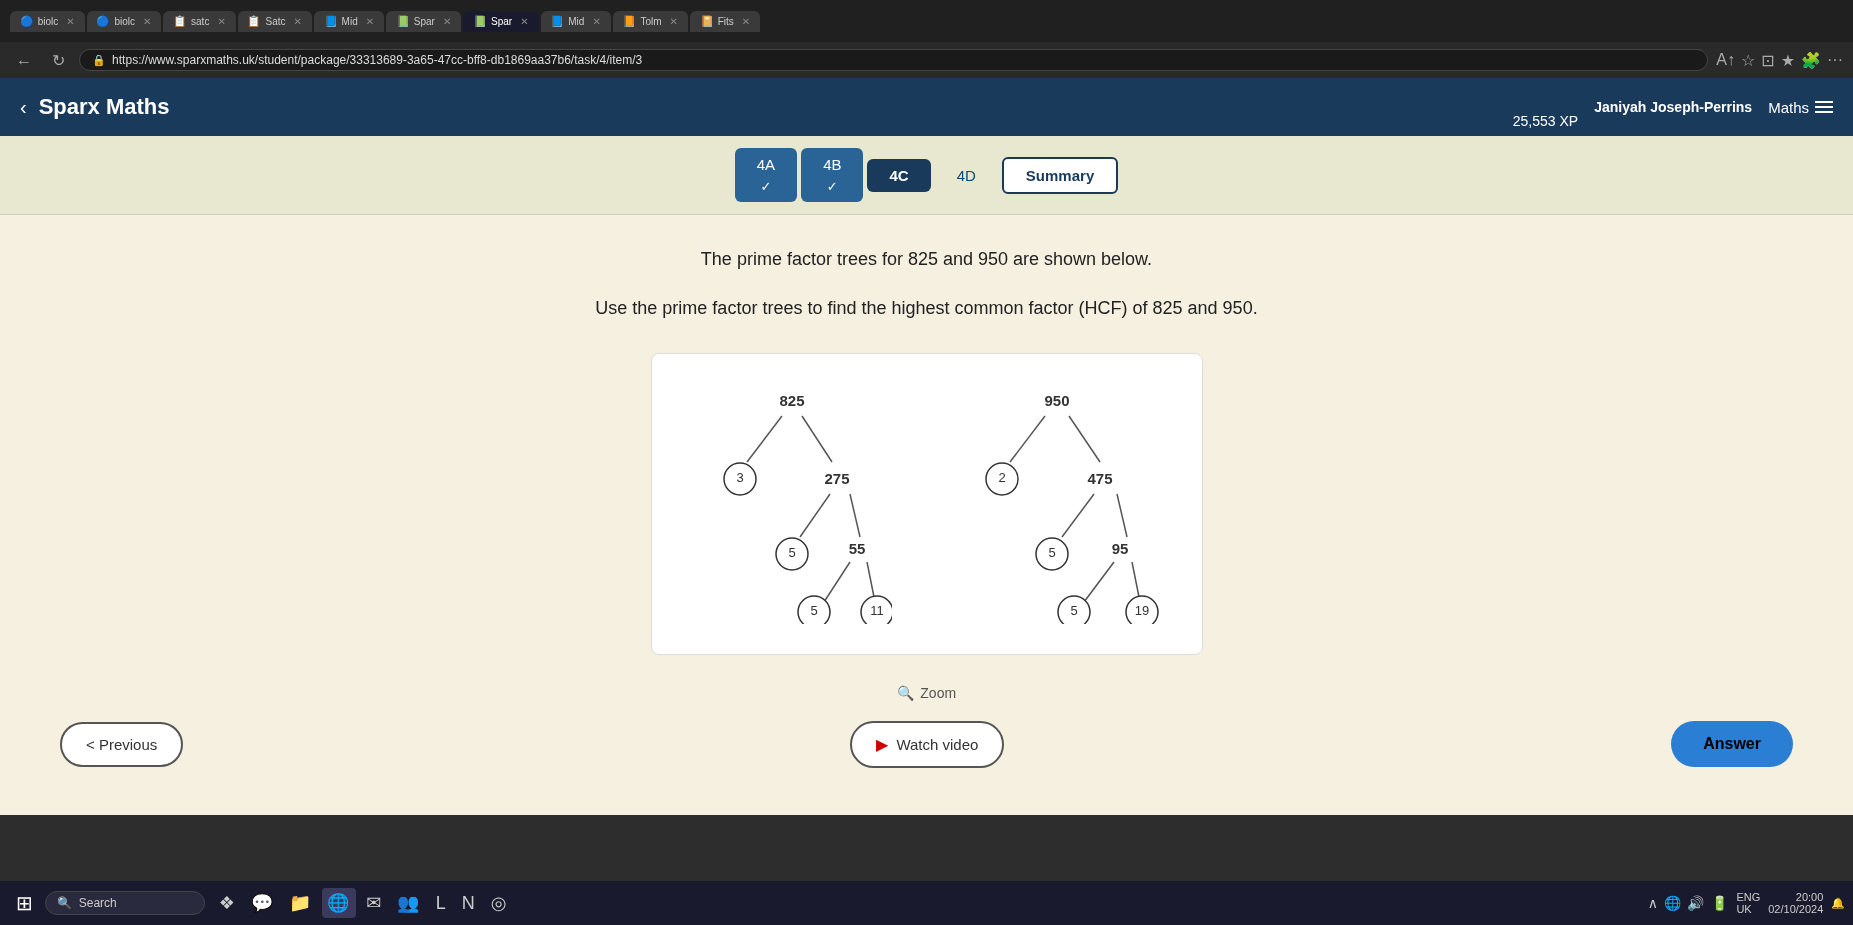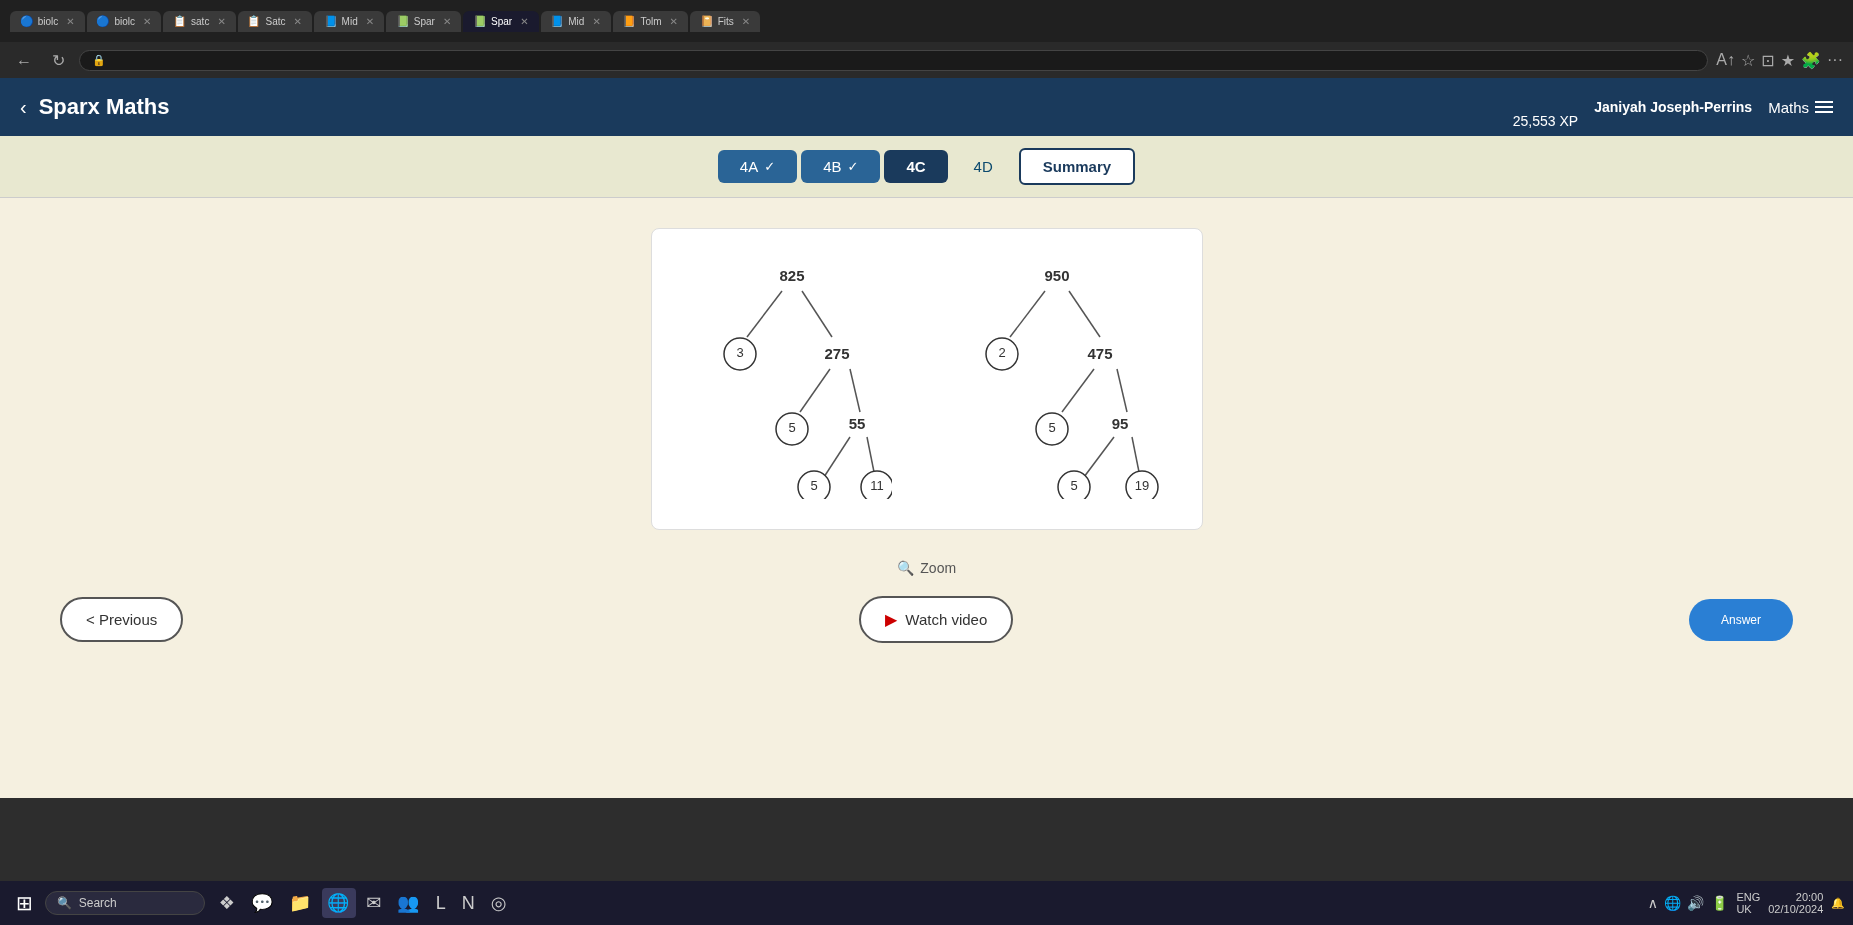--- a/index.html
+++ b/index.html
@@ -26,21 +26,21 @@
     .app-header-right { display: flex; align-items: center; gap: 16px; font-size: 14px; }
     .xp-badge { font-weight: 400; margin-top: 28px; }
     .user-name { font-weight: 700; }
     .menu-btn { display: flex; align-items: center; gap: 6px; font-size: 15px; cursor: pointer; }
     .hamburger { display: flex; flex-direction: column; gap: 3px; }
     .hamburger span { display: block; width: 18px; height: 2px; background: white; }
 
     
     .tab-nav { background: #e8e8d0; display: flex; justify-content: center; align-items: center; padding: 12px 0; gap: 4px; border-bottom: 1px solid #ccc; }
     .tab-btn { padding: 8px 22px; border-radius: 6px; font-size: 15px; font-weight: 500; cursor: pointer; border: none; background: transparent; color: #333; display: flex; align-items: center; gap: 6px; }
-    .tab-btn.completed { background: #2a6496; color: white; }
+    .tab-btn.completed { background: #2a6496; color: white; flex-direction: column; }
     .tab-btn.active { background: #1a3a5c; color: white; font-weight: 700; }
     .tab-btn.inactive { color: #0c4a6e; background: transparent; }
     .tab-btn.summary { background: white; color: #1a3a5c; border: 2px solid #1a3a5c; font-weight: 600; }
     .check-mark { font-size: 13px; }
 
     
     .main-content { background: #f5f0e0; min-height: 600px; padding: 30px 40px; position: relative; }
 
     
     .bookwork-bar { display: flex; align-items: center; gap: 16px; margin-bottom: 28px; justify-content: center; }
@@ -57,21 +57,21 @@
 
     
     .controls-row { display: flex; justify-content: center; align-items: center; gap: 12px; margin-bottom: 20px; }
     .zoom-btn { display: flex; align-items: center; gap: 6px; font-size: 14px; color: #555; cursor: pointer; background: none; border: none; }
 
     
     .bottom-bar { display: flex; align-items: center; justify-content: space-between; padding: 0 20px; position: relative; }
     .prev-btn { border: 2px solid #555; background: white; color: #333; padding: 12px 24px; border-radius: 25px; font-size: 15px; cursor: pointer; display: flex; align-items: center; gap: 6px; }
     .watch-video-btn { background: white; border: 2px solid #555; color: #333; padding: 12px 24px; border-radius: 25px; font-size: 15px; cursor: pointer; display: flex; align-items: center; gap: 8px; }
     .video-icon { color: #cc0000; font-size: 16px; }
-    .answer-btn { background: #2a7fd4; color: #ffffff; border: none; padding: 14px 32px; border-radius: 25px; font-size: 12px; font-weight: 400; cursor: pointer; }
+    .answer-btn { background: #2a7fd4; color: #000000; border: none; padding: 14px 32px; border-radius: 25px; font-size: 16px; font-weight: 700; cursor: pointer; }
 
     
     .taskbar { background: #1a1a2e; height: 44px; display: flex; align-items: center; padding: 0 8px; gap: 4px; position: fixed; bottom: 0; width: 100%; }
     .taskbar-start { background: none; border: none; color: white; font-size: 20px; padding: 4px 8px; cursor: pointer; }
     .taskbar-search { background: #2a2a3e; border: 1px solid #444; border-radius: 16px; color: #ccc; font-size: 12px; padding: 4px 12px; display: flex; align-items: center; gap: 6px; width: 160px; cursor: pointer; }
     .taskbar-icons { display: flex; gap: 4px; margin-left: 4px; }
     .taskbar-icon { background: none; border: none; color: #ccc; font-size: 18px; padding: 4px 6px; cursor: pointer; border-radius: 4px; }
     .taskbar-icon.active { background: #3a3a5c; }
     .taskbar-right { margin-left: auto; display: flex; align-items: center; gap: 8px; color: #ccc; font-size: 11px; }
     .taskbar-time { text-align: right; }
@@ -99,20 +99,21 @@
     <div class="browser-tab">📙 <span style="font-size:10px">Tolm</span> <span class="browser-tab-close">✕</span></div>
     <div class="browser-tab">📔 <span style="font-size:10px">Fits</span> <span class="browser-tab-close">✕</span></div>
   </div>
 </div>
 
 <div class="address-bar-row">
   <button class="nav-btn">←</button>
   <button class="nav-btn">↻</button>
   <div class="address-bar">
     <span class="address-lock">🔒</span>
+    <span>https://www.sparxmaths.uk/student/package/33313689-3a65-47cc-bff8-db1869aa37b6/task/4/item/3</span>
   </div>
   <div class="browser-actions">
     <span style="cursor:pointer">A↑</span>
     <span style="cursor:pointer">☆</span>
     <span style="cursor:pointer">⊡</span>
     <span style="cursor:pointer">★</span>
     <span style="cursor:pointer">🧩</span>
     <span style="cursor:pointer">···</span>
   </div>
 </div>
@@ -152,20 +153,24 @@
     <span>4D</span>
   </button>
   <button class="tab-btn summary">
     <span>Summary</span>
   </button>
 </div>
 
 <div class="main-content">
 
 
+  <div class="question-text">
+    <p style="margin-bottom:20px;">The prime factor trees for 825 and 950 are shown below.</p>
+    <p>Use the prime factor trees to find the highest common factor (HCF) of 825 and 950.</p>
+  </div>
 
   <div class="tree-container">
     <div class="tree-diagram">
 
       <svg width="200" height="240">
 
         <text x="100" y="22" class="root-text">825</text>
 
         <line x1="90" y1="32" x2="55" y2="78" class="tree-line"></line>
         <line x1="110" y1="32" x2="140" y2="78" class="tree-line"></line>

